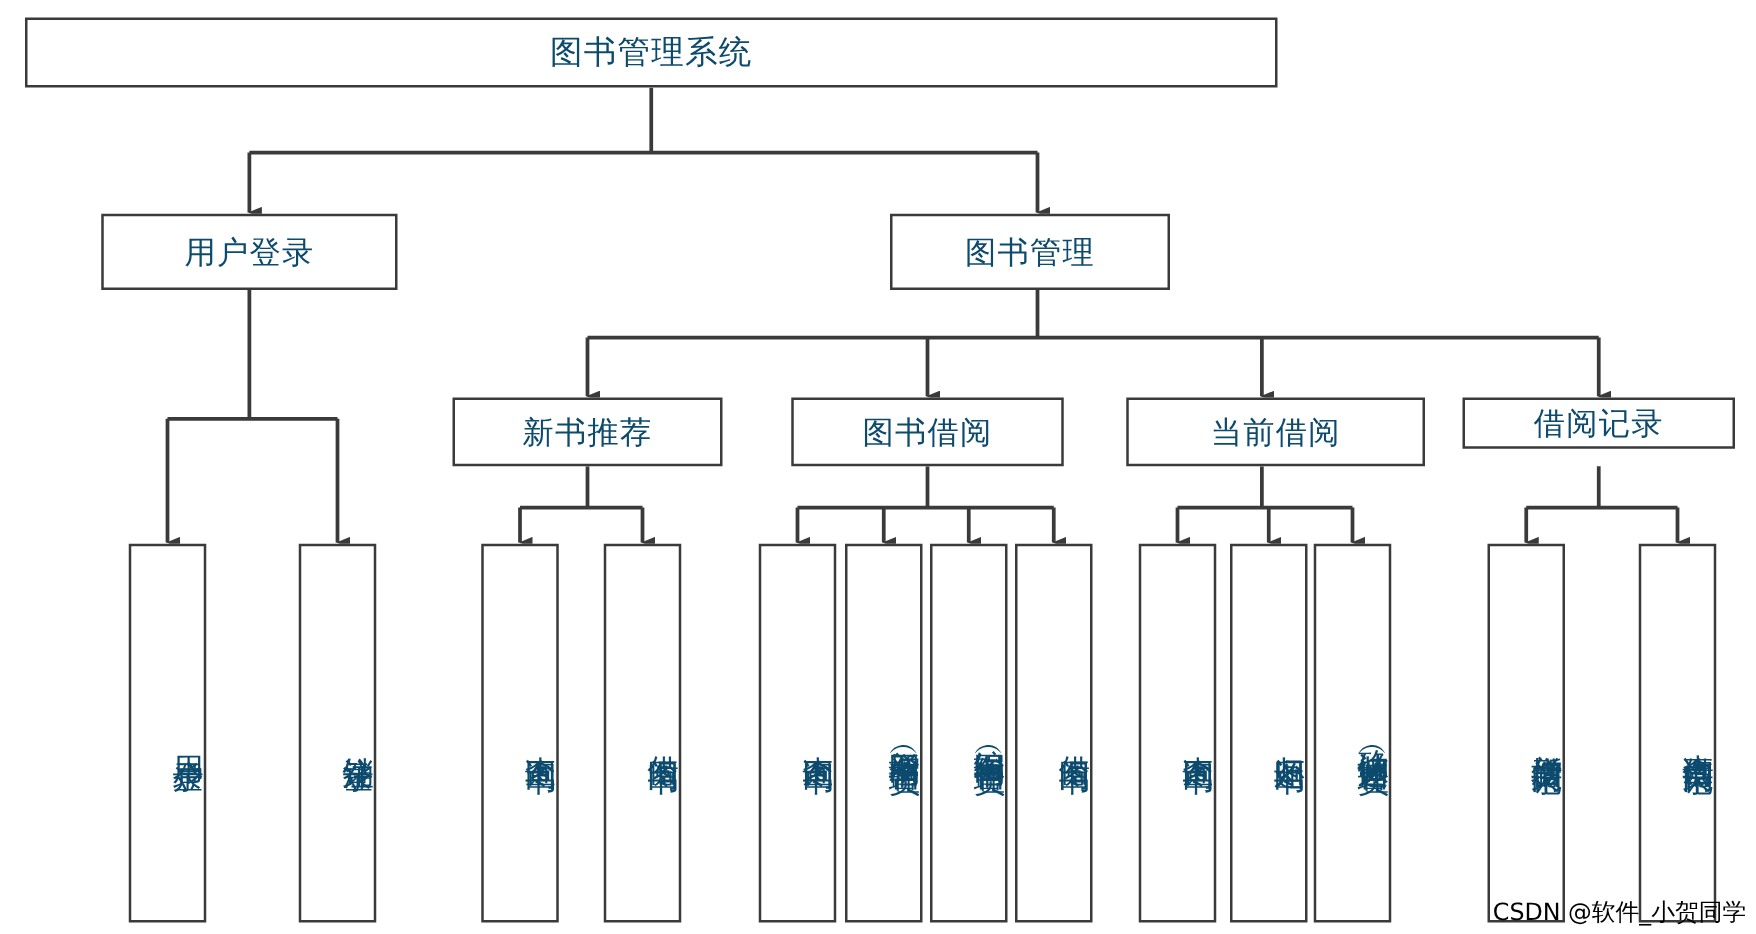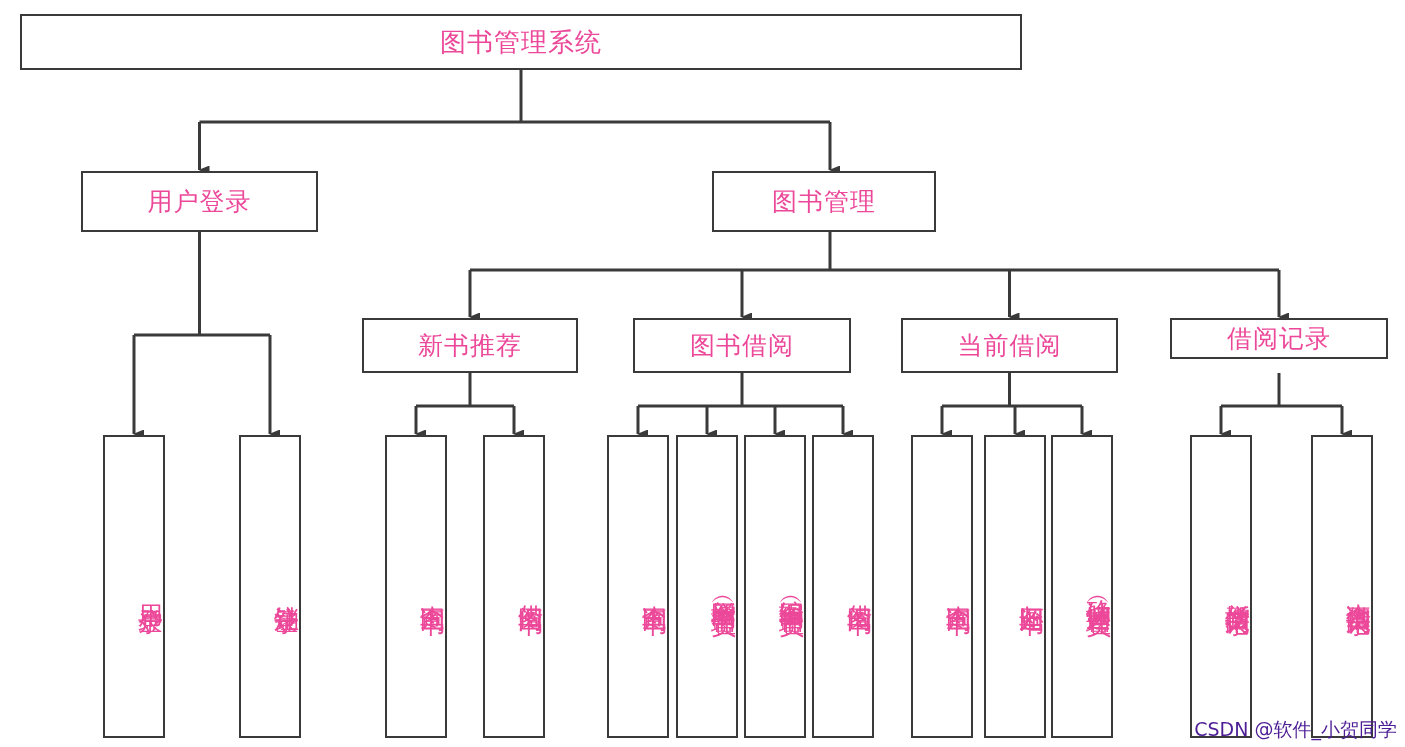--- a/index.html
+++ b/index.html
@@ -26,21 +26,21 @@
     pointer-events: none;
   }
   .node {
     position: absolute;
     box-sizing: border-box;
     background: #ffffff;
     border: 2.5px solid #3a3a3a;
     display: flex;
     align-items: center;
     justify-content: center;
-    color: #ec4899;
+    color: #0c4a6e;
     z-index: 2;
     text-align: center;
   }
   .node-h {
     font-size: 25px;
     letter-spacing: 1px;
     line-height: 1.1;
     white-space: nowrap;
   }
   .node-root {
@@ -61,21 +61,21 @@
   .node-v .vtext {
     writing-mode: vertical-rl;
     text-orientation: upright;
     display: block;
   }
   .watermark {
     position: absolute;
     right: 8px;
     bottom: 4px;
     font-size: 19px;
-    color: #4c1d95;
+    color: #000000;
     white-space: nowrap;
     z-index: 5;
     font-family: "DejaVu Sans", "Liberation Sans", sans-serif;
   }
 </style>
 </head>
 <body>
 
 <div id="canvas">
 
@@ -132,21 +132,21 @@
   <div class="node node-h" style="left: 712px; top: 171px; width: 224px; height: 61px;">
     <span>图书管理</span>
   </div>
 
   <div class="node node-h" style="left: 362px; top: 318px; width: 216px; height: 55px;">
     <span>新书推荐</span>
   </div>
   <div class="node node-h" style="left: 633px; top: 318px; width: 218px; height: 55px;">
     <span>图书借阅</span>
   </div>
-  <div class="node node-h" style="left: 901px; top: 318px; width: 217px; height: 55px;">
+  <div class="node node-h" style="left: 901px; top: 318px; width: 239px; height: 55px;">
     <span>当前借阅</span>
   </div>
   <div class="node node-h" style="left: 1170px; top: 318px; width: 218px; height: 41px;">
     <span>借阅记录</span>
   </div>
 
   <div class="node node-v" style="left: 103px; top: 435px; width: 62px; height: 303px;">
     <span class="vtext">用户登录</span>
   </div>
   <div class="node node-v" style="left: 239px; top: 435px; width: 62px; height: 303px;">

